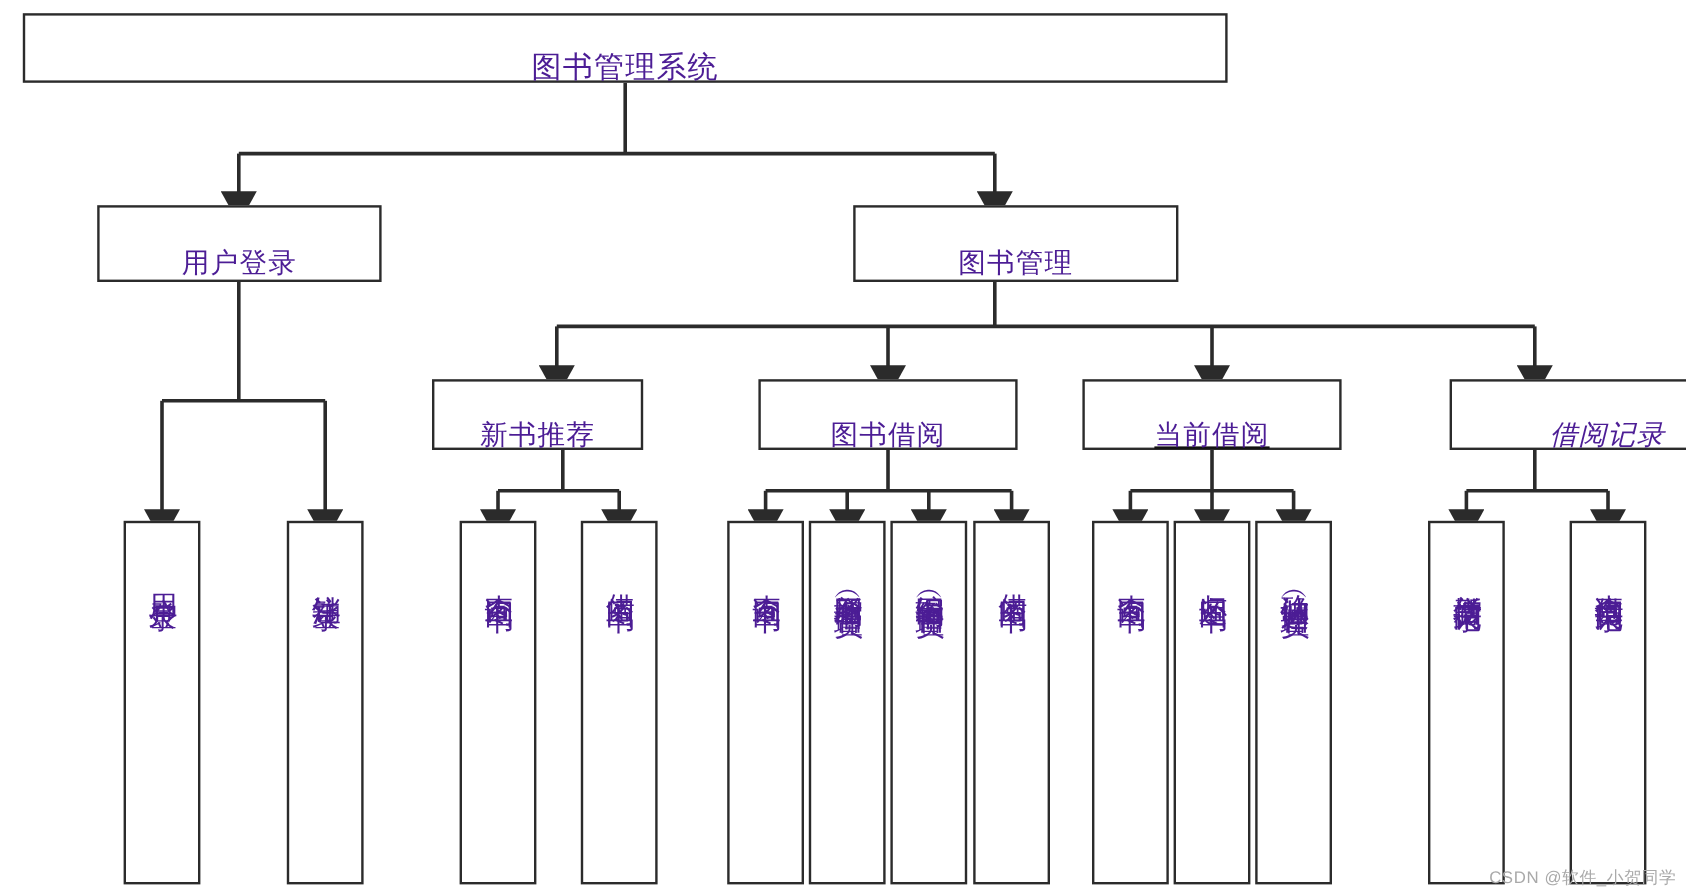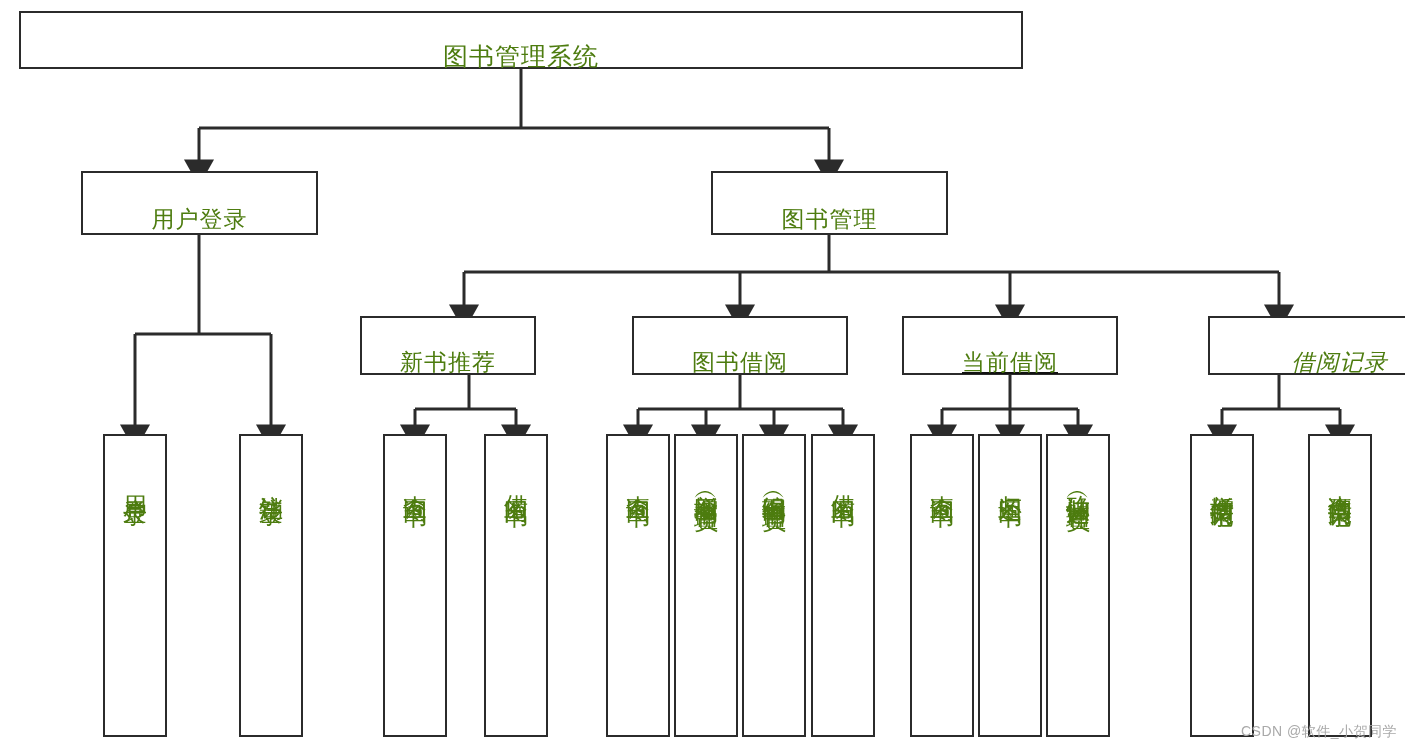--- a/index.html
+++ b/index.html
@@ -33,21 +33,21 @@
     background: #ffffff;
     display: flex;
     align-items: center;
     justify-content: center;
     color: #111111;
   }
   .node .node-label {
     display: block;
     text-align: right;
     line-height: 1.18;
-    color: #4d7c0f;
+    color: #4c1d95;
     white-space: nowrap;
     margin-top: 34px;
   }
   
   .node.level-root .node-label {
     font-size: 25px;
     letter-spacing: 1px;
   }
   
   .node.level-1 .node-label,
@@ -141,21 +141,21 @@
   </svg>
 
   <div class="node level-root" style="left:19px; top:11px; width:1004px; height:58px;">
     <span class="node-label">图书管理系统</span>
   </div>
 
   <div class="node level-1" style="left:81px; top:171px; width:237px; height:64px;">
     <span class="node-label">用户登录</span>
   </div>
 
-  <div class="node level-1" style="left:711px; top:171px; width:237px; height:64px;">
+  <div class="node level-1" style="left:711px; top:171px; width:271px; height:64px;">
     <span class="node-label">图书管理</span>
   </div>
 
   <div class="node level-2" style="left:360px; top:316px; width:176px; height:59px;">
     <span class="node-label">新书推荐</span>
   </div>
 
   <div class="node level-2" style="left:632px; top:316px; width:216px; height:59px;">
     <span class="node-label">图书借阅</span>
   </div>

